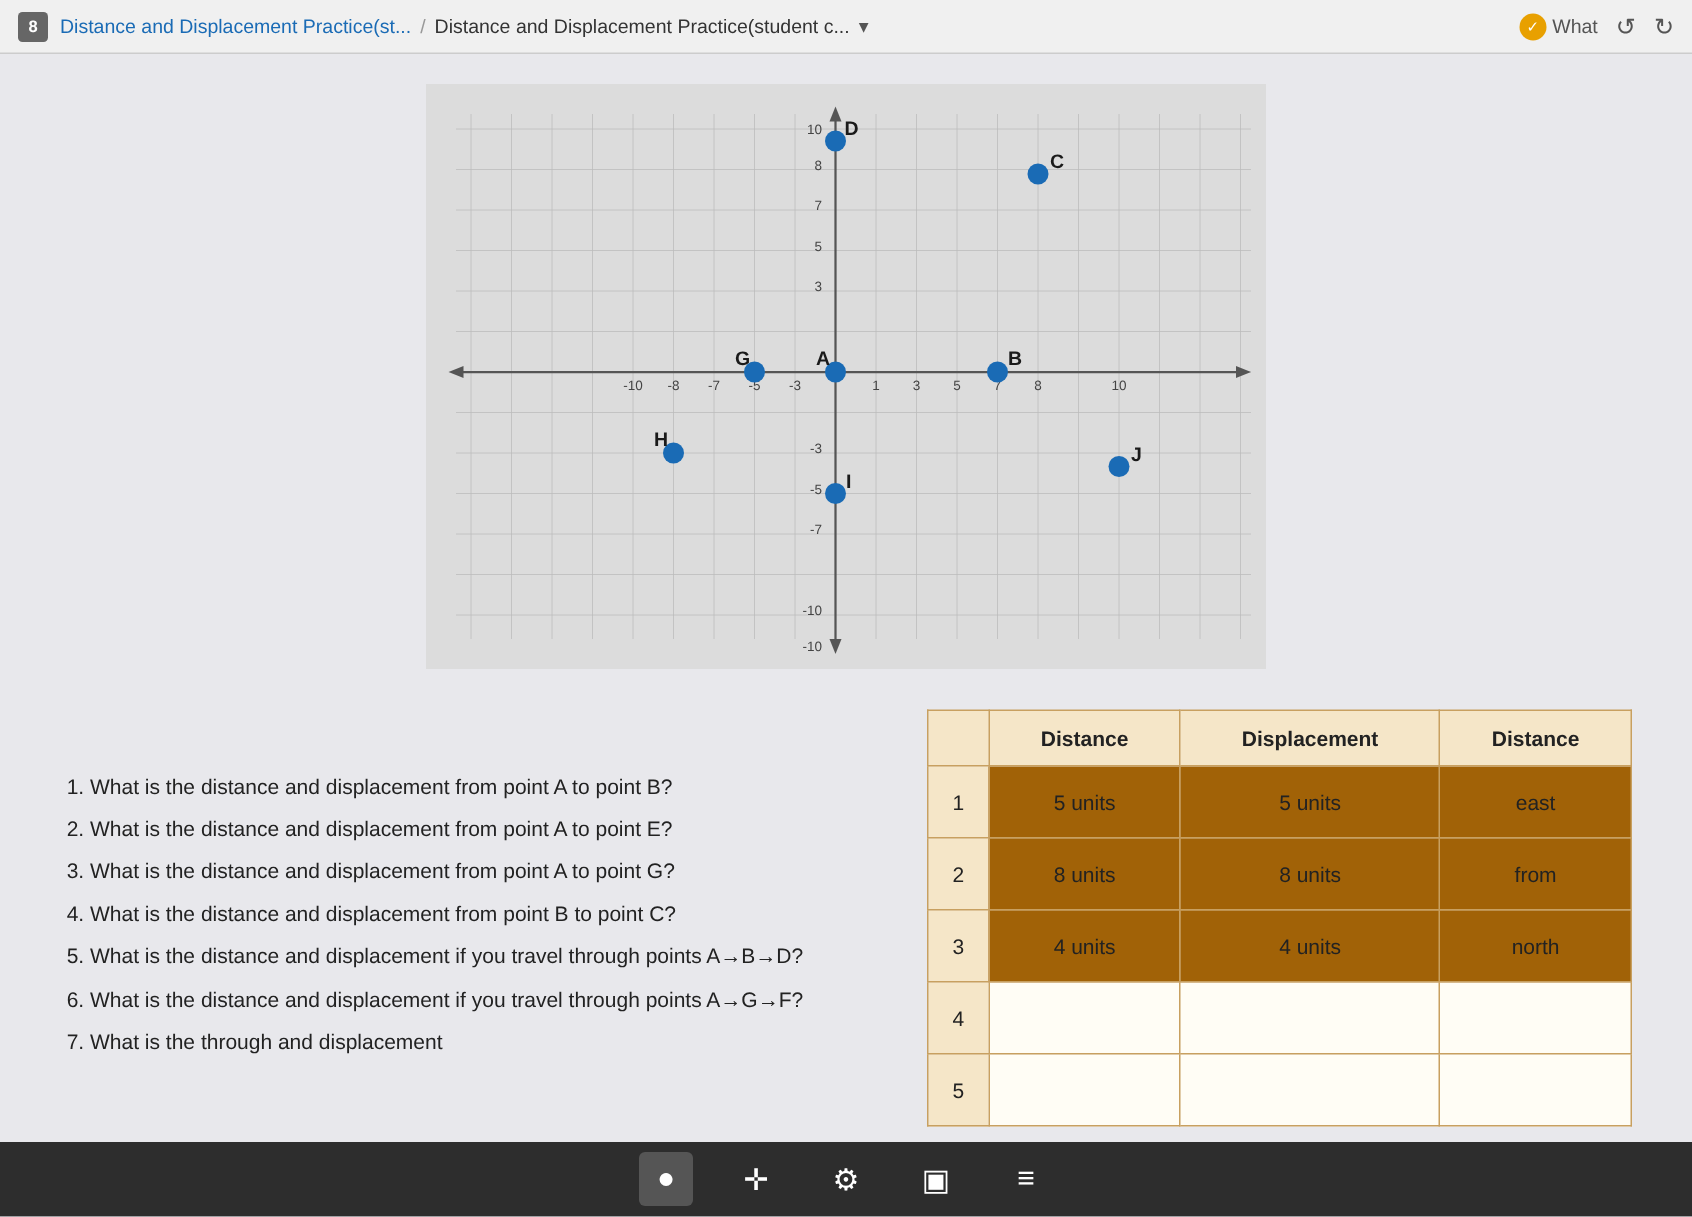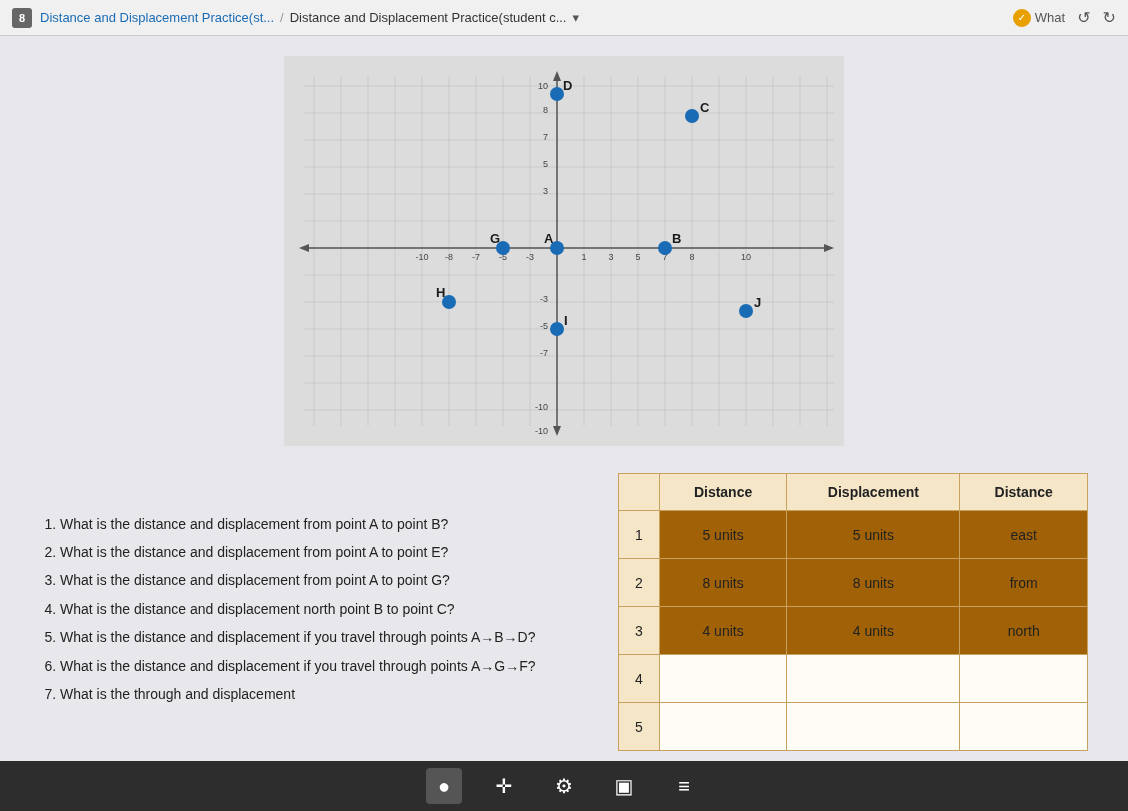--- a/index.html
+++ b/index.html
@@ -293,21 +293,21 @@
         <li>
           <span>What is the distance and displacement from point A to point B?</span>
         </li>
         <li>
           <span>What is the distance and displacement from point A to point E?</span>
         </li>
         <li>
           <span>What is the distance and displacement from point A to point G?</span>
         </li>
         <li>
-          <span>What is the distance and displacement north point B to point C?</span>
+          <span>What is the distance and displacement from point B to point C?</span>
         </li>
         <li>
           <span>What is the distance and displacement if you travel through points A→B→D?</span>
         </li>
         <li>
           <span>What is the distance and displacement if you travel through points A→G→F?</span>
         </li>
         <li>
           <span>What is the through and displacement</span>
         </li>

